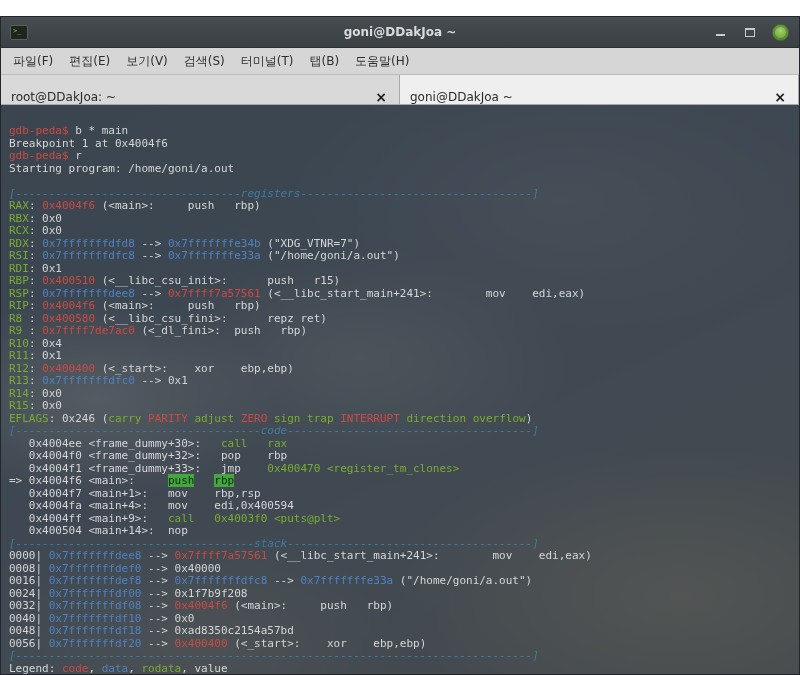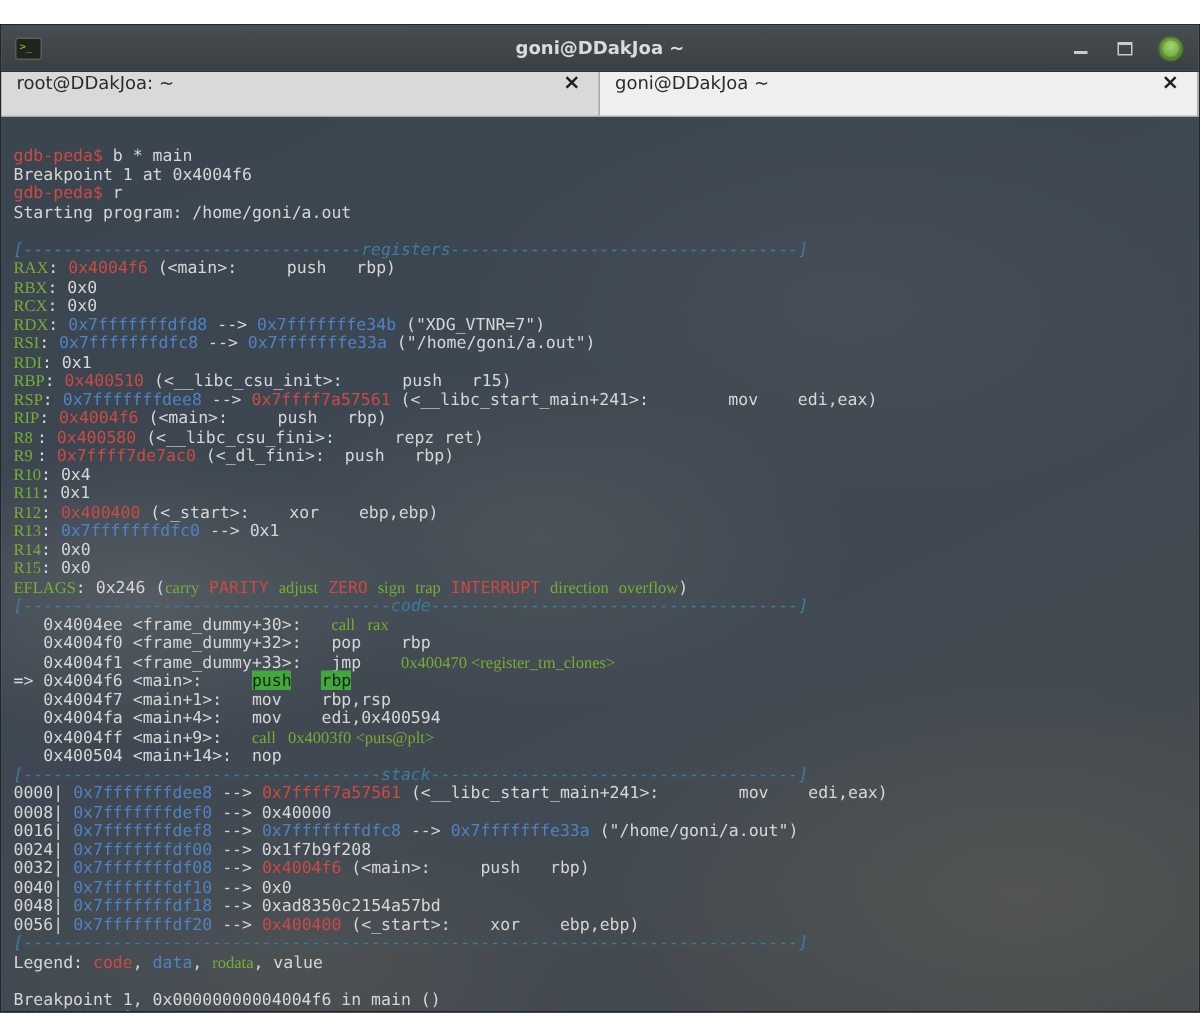--- a/index.html
+++ b/index.html
@@ -29,33 +29,33 @@
   .glyph-max{width:8px;height:6px;border:1px solid #c8cacc;border-top-width:2px;}
   .win-btn.close{width:15px;height:15px;border-radius:50%;
     background:radial-gradient(circle at 50% 38%,#a4d56e,#6da23f 70%);
     border:1px solid #47702b;box-shadow:inset 0 0 0 2px rgba(30,50,20,0.25);}
   
   .menubar{height:26px;flex:0 0 26px;display:flex;align-items:center;background:#d6d6d6;
     border-bottom:1px solid #bdbdbd;padding:0 4px;}
   .menu-item{font-size:12px;color:#2e2e2e;padding:4px 8px;}
   
   .tabbar{height:29px;flex:0 0 29px;display:flex;background:#c7c7c7;border-bottom:1px solid #a8a8a8;}
-  .tab{flex:1;display:flex;align-items:flex-start;padding:0 10px;background:#d9d9d9;
+  .tab{flex:1;display:flex;align-items:flex-end;padding:0 10px;background:#d9d9d9;
     border-right:1px solid #a8a8a8;box-sizing:border-box;}
   .tab.active{background:#efefef;}
   .tab-label{flex:1;font-size:12px;color:#2b2b2b;white-space:nowrap;overflow:hidden;}
   .tab-close{font-size:14px;font-weight:bold;color:#1d1d1d;padding:0 2px;line-height:1;}
   
   .terminal{flex:1;background:rgba(44,51,59,0.78);padding:20px 0 0 8px;
     font-family:"DejaVu Sans Mono","Liberation Mono",monospace;
     font-size:11px;line-height:12.5px;color:#d6d6d6;white-space:pre;overflow:hidden;}
   .tline{height:12.5px;}
   .seg-w{color:#d6d6d6;}
   .seg-r{color:#cd4a42;}
-  .seg-g{color:#79ad31;font-family:Liberation Serif, serif;}
+  .seg-g{color:#79ad31;}
   .seg-b{color:#4f82c2;}
   .seg-s{color:#3d7ca0;font-style:italic;}
   .seg-h{background:#44a73e;color:#0b270b;}
 </style>
 </head>
 <body>
 
 <div class="desktop">
   <div class="window">
 
@@ -66,20 +66,29 @@
         <span class="win-btn">
             <span class="glyph-min"></span>
           </span>
         <span class="win-btn">
             <span class="glyph-max"></span>
           </span>
         <span class="win-btn close"></span>
       </span>
     </div>
 
+    <div class="menubar">
+      <span class="menu-item">파일(F)</span>
+      <span class="menu-item">편집(E)</span>
+      <span class="menu-item">보기(V)</span>
+      <span class="menu-item">검색(S)</span>
+      <span class="menu-item">터미널(T)</span>
+      <span class="menu-item">탭(B)</span>
+      <span class="menu-item">도움말(H)</span>
+    </div>
 
     <div class="tabbar">
       <div class="tab">
         <span class="tab-label">root@DDakJoa: ~</span>
         <span class="tab-close">×</span>
       </div>
       <div class="tab active">
         <span class="tab-label">goni@DDakJoa ~</span>
         <span class="tab-close">×</span>
       </div>

